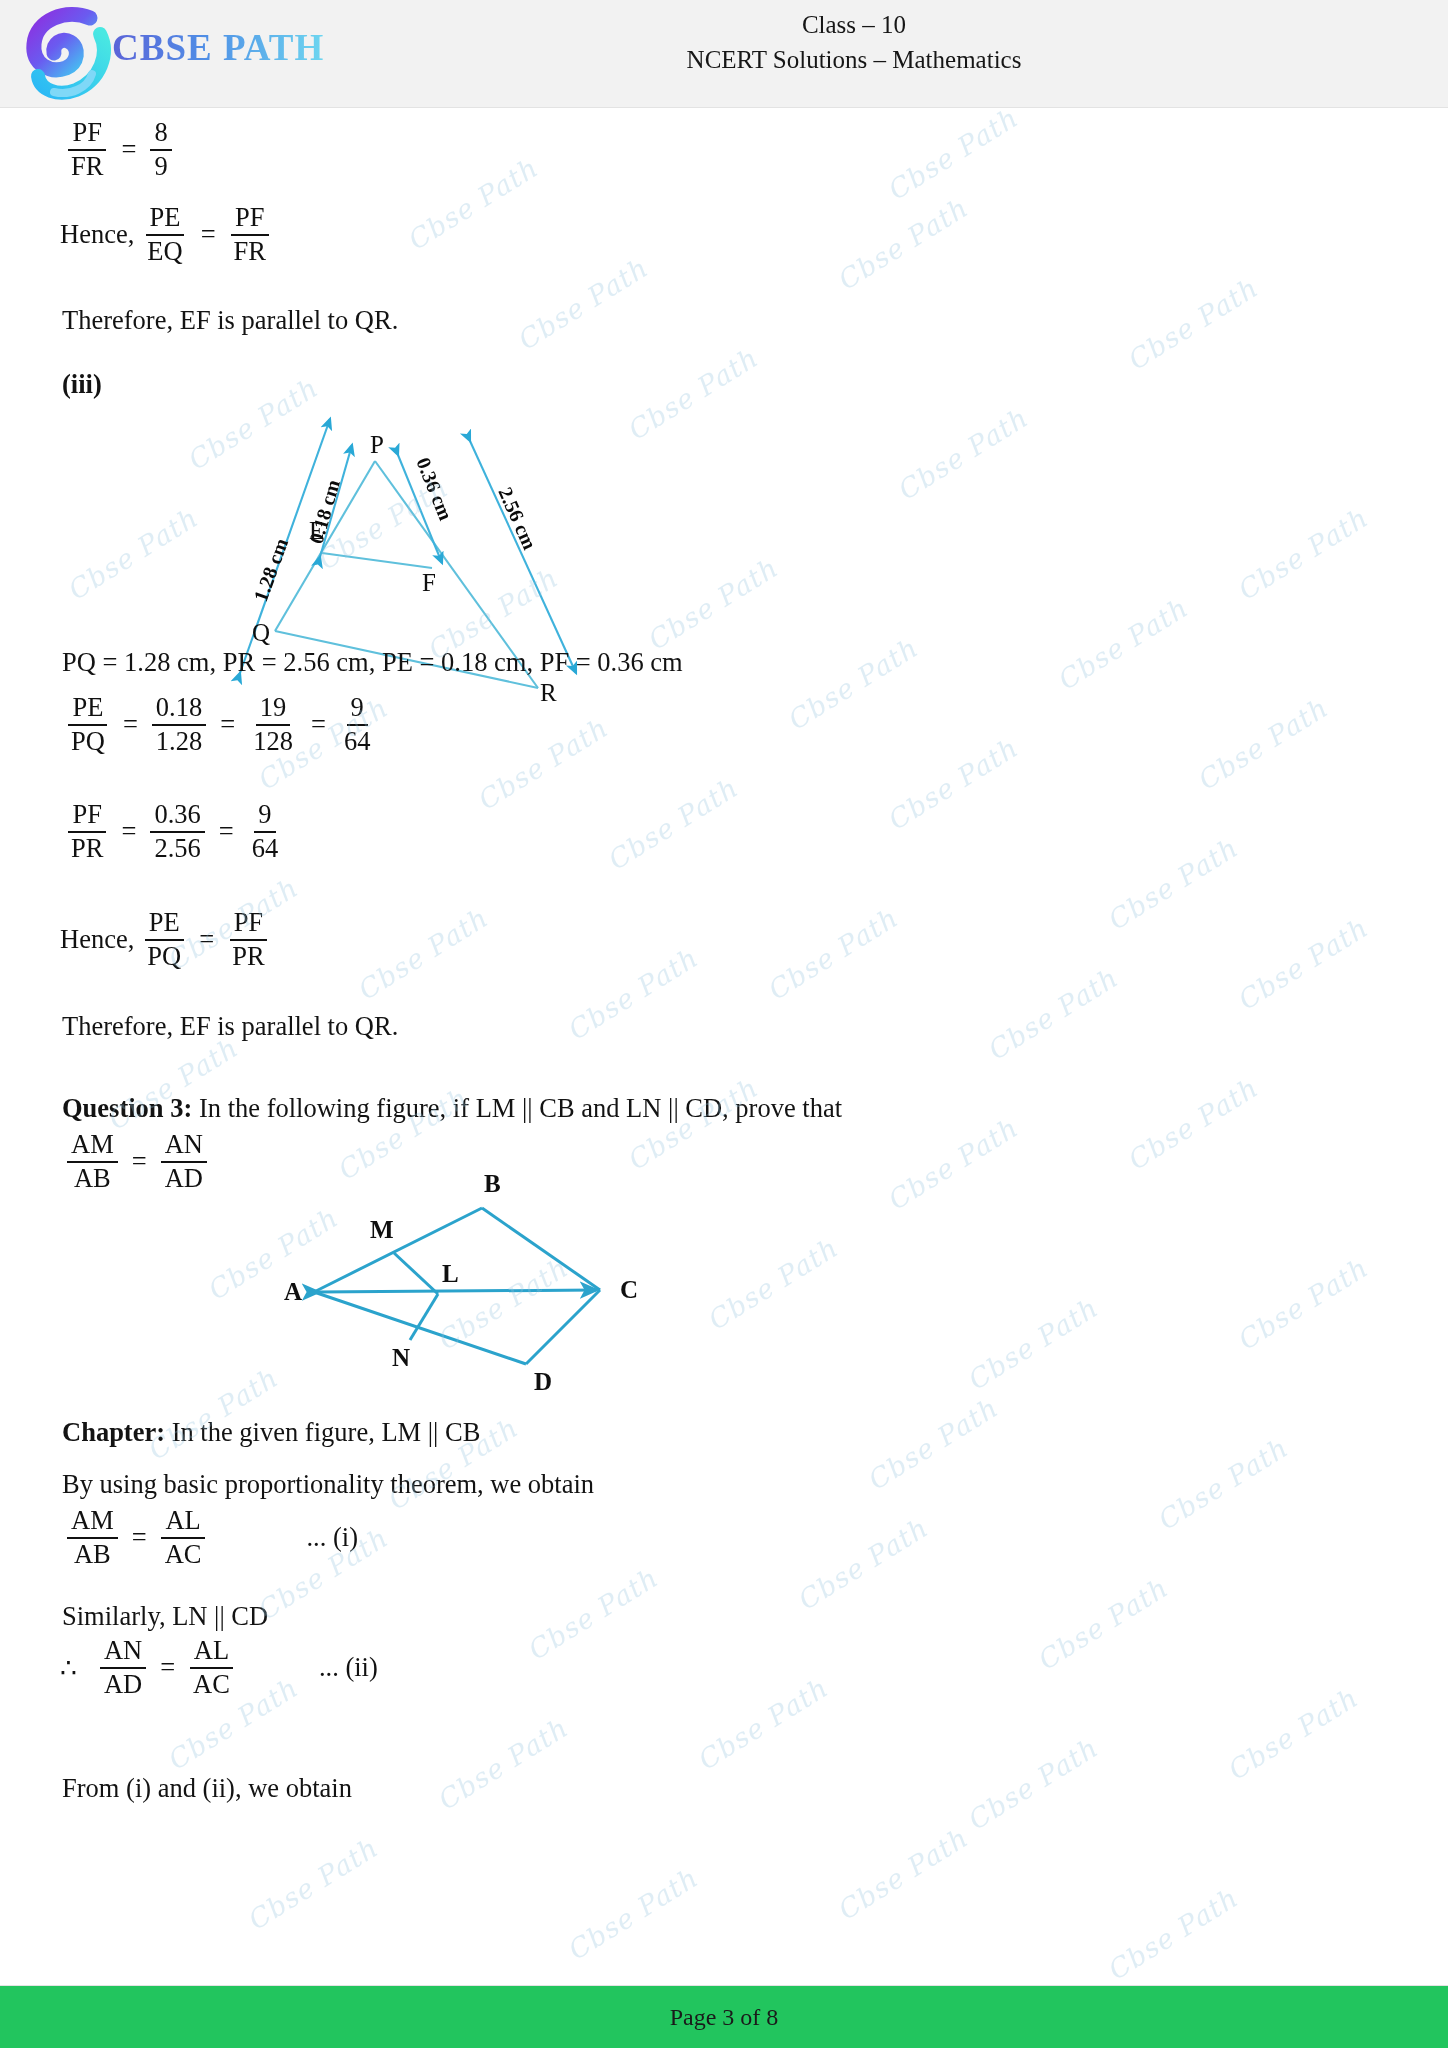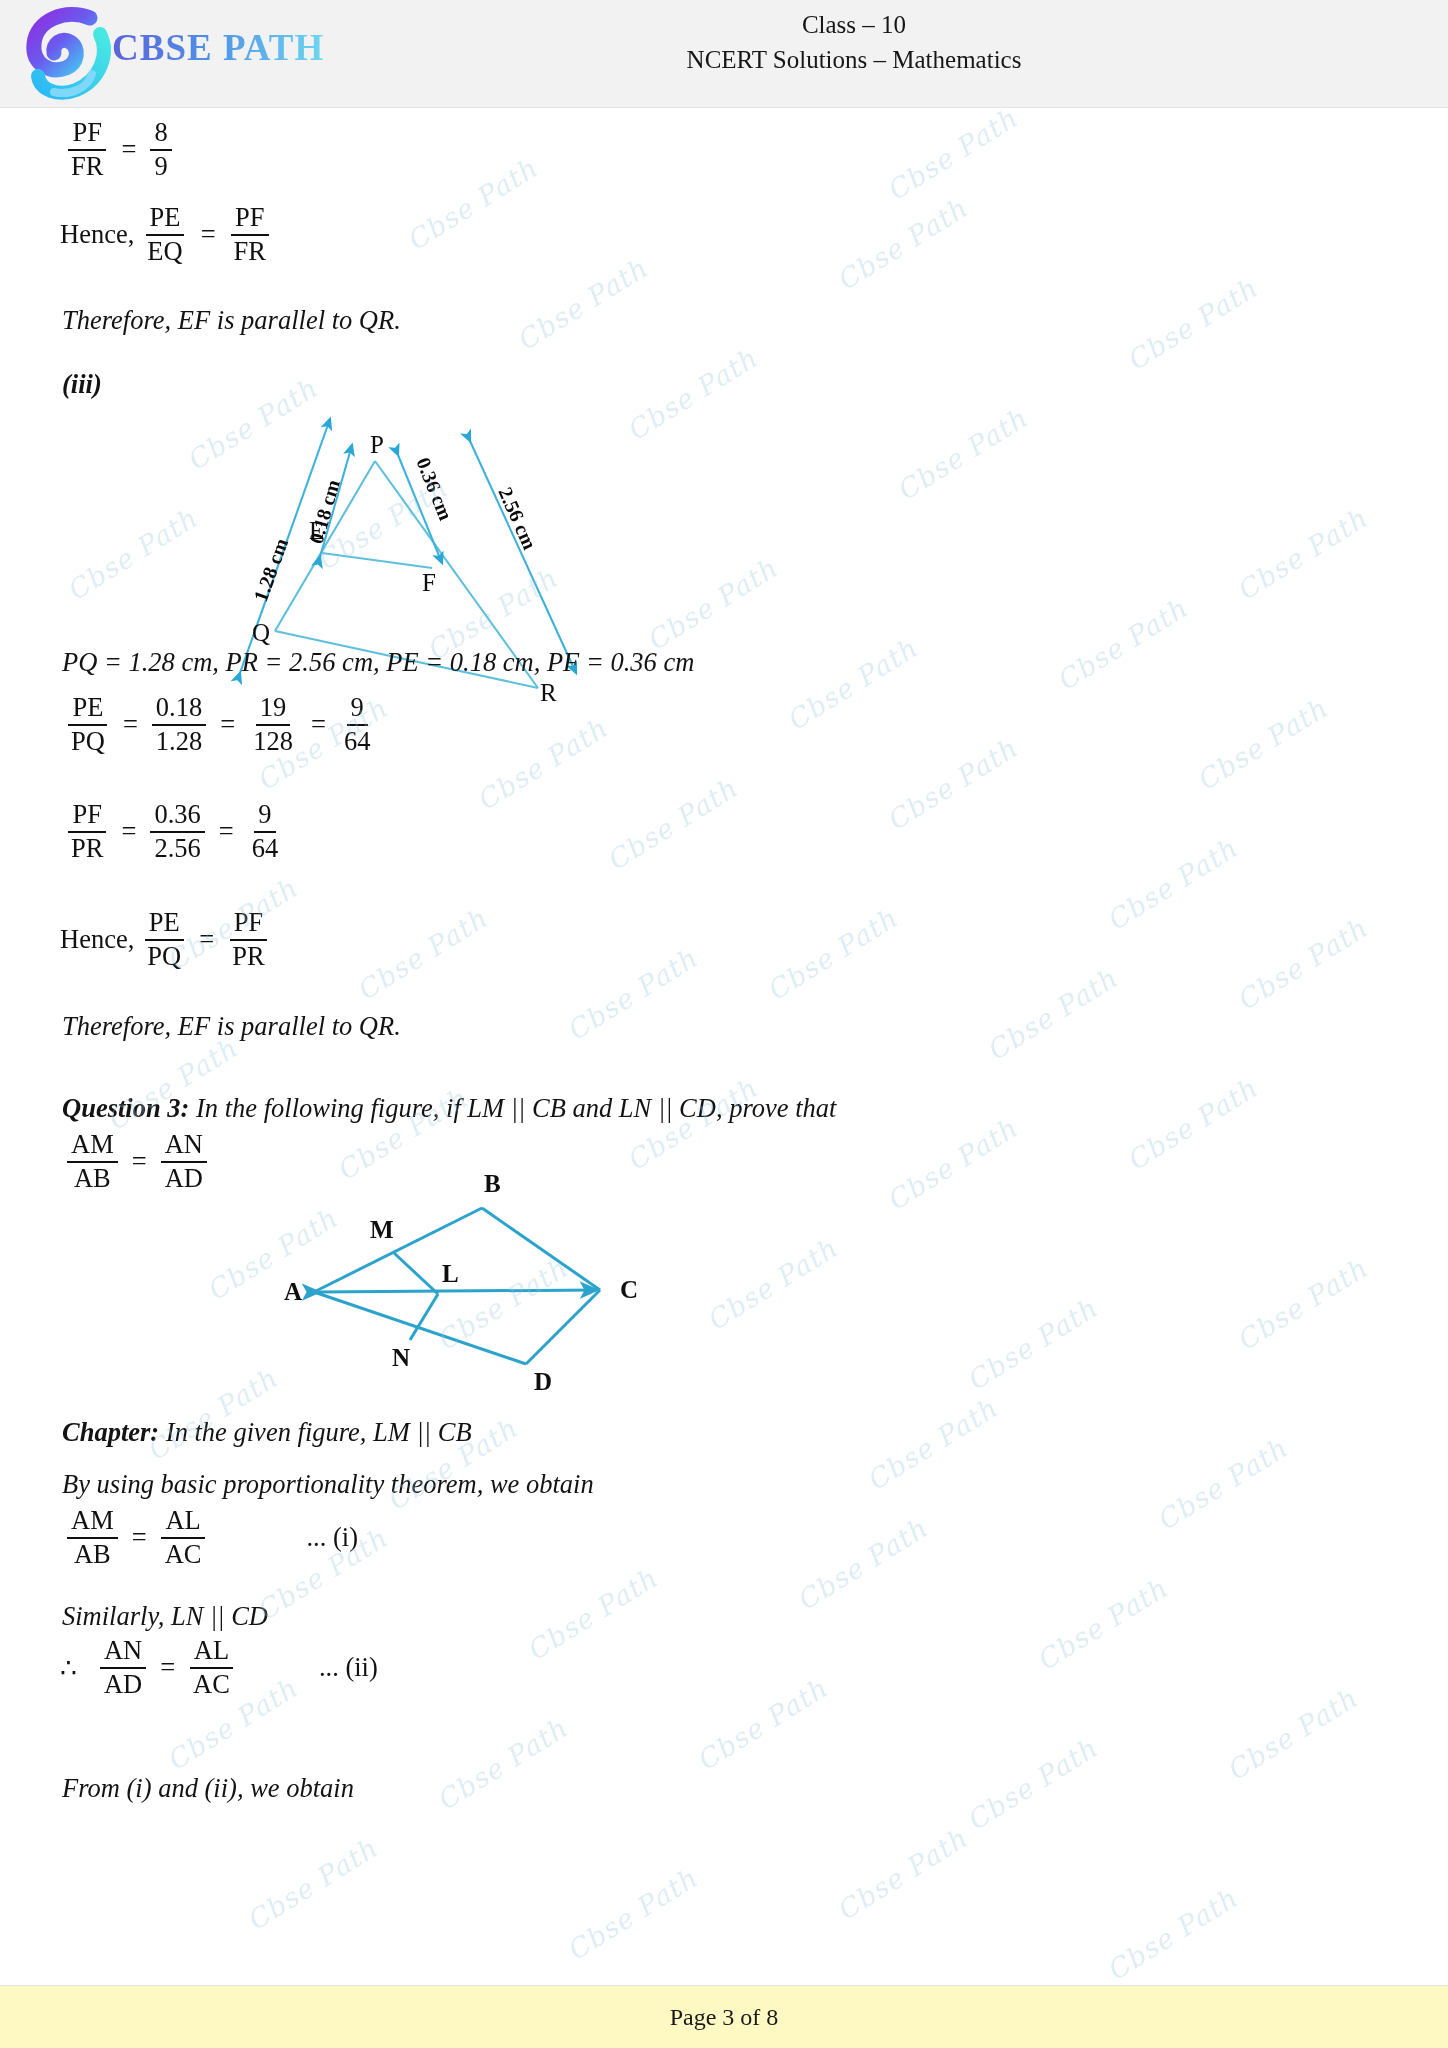--- a/index.html
+++ b/index.html
@@ -63,21 +63,20 @@
     box-sizing: border-box;
     height: 1880px;
   }
   .blk { position: absolute; }
 
   .txt {
     font-size: 26.5px;
     line-height: 1.28;
     color: #131313;
     white-space: nowrap;
-    font-style: italic;
   }
   .bold { font-weight: bold; }
 
   
   .eq { display: flex; align-items: center; white-space: nowrap; }
   .eq .lead { margin-right: 2px; }
   .frac {
     display: inline-flex;
     flex-direction: column;
     align-items: center;
@@ -136,21 +135,21 @@
     fill: #0b0b0b;
   }
 
   
   .footer {
     position: absolute;
     left: 0;
     right: 0;
     bottom: 0;
     height: 62px;
-    background: #fef9c3;
+    background: #22c55e;
     border-top: 1px solid #e3e3e3;
     display: flex;
     align-items: center;
     justify-content: center;
     font-size: 24px;
     color: #1a1a1a;
   }
 </style>
 </head>
 <body>

